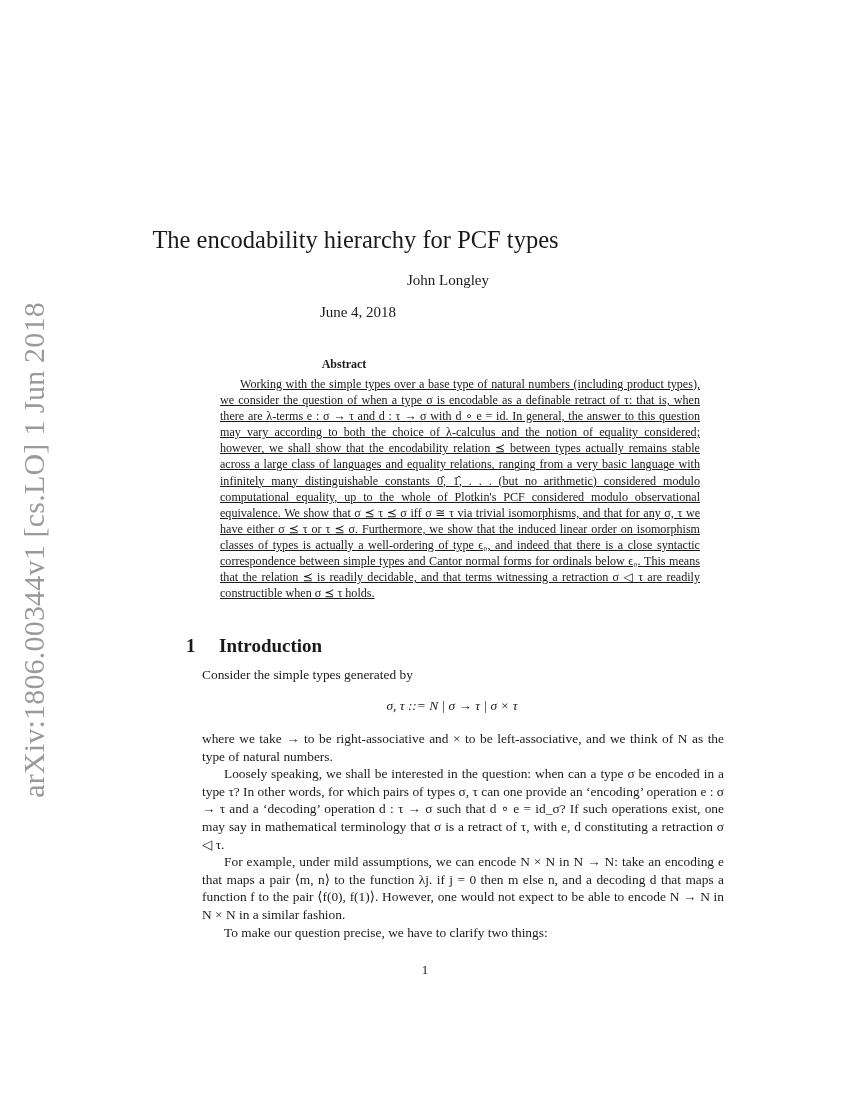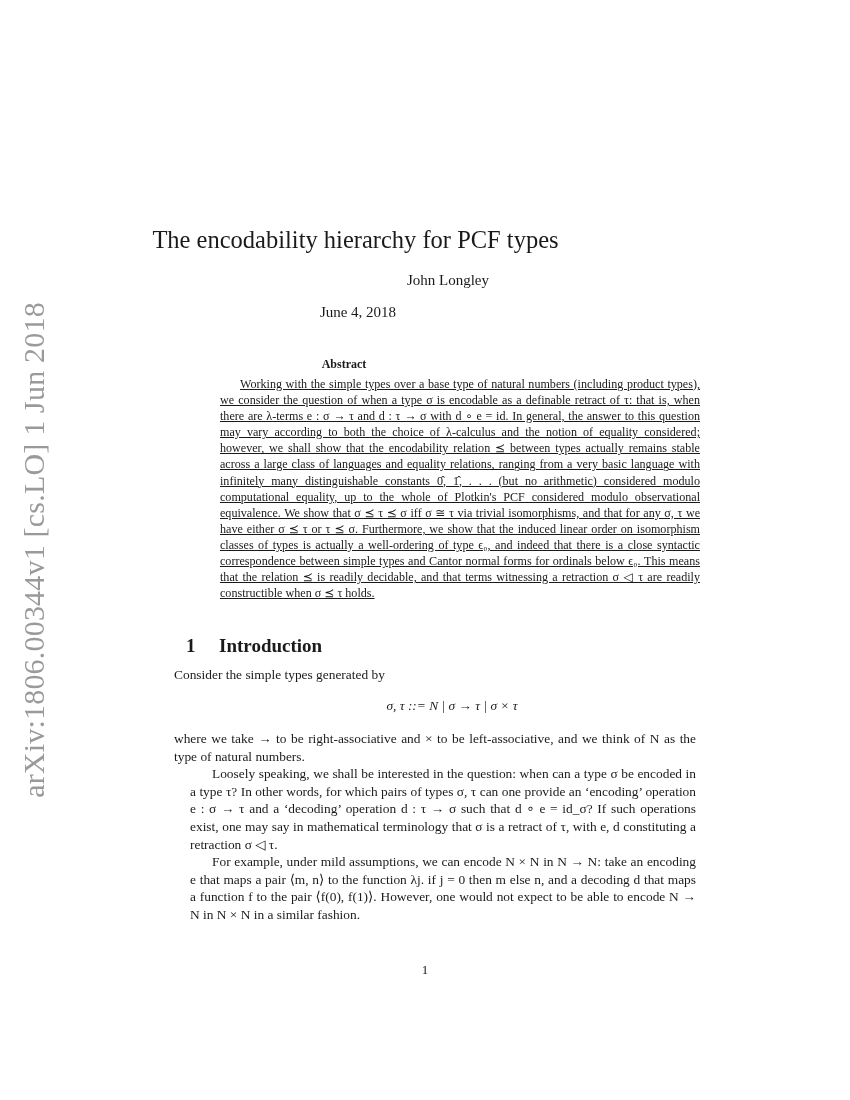--- a/index.html
+++ b/index.html
@@ -16,27 +16,27 @@
   .date { position: absolute; top: 304px; left: 0; width: 716px; text-align: center;
           font-family: "Liberation Serif", serif; font-size: 15px; }
   .abs-h { position: absolute; top: 357px; left: 0; width: 688px; text-align: center;
            font-family: "Liberation Serif", serif; font-weight: bold; font-size: 12px; }
   .abstract { position: absolute; top: 376px; left: 220px; width: 480px;
               font-family: "Liberation Serif", serif; font-size: 12.1px; line-height: 16.1px;
               text-align: justify; text-indent: 20px; text-decoration: underline; }
   .sec { position: absolute; top: 635px; left: 186px; font-family: "Liberation Serif", serif;
          font-weight: bold; font-size: 19px; }
   .sec .num { display: inline-block; width: 33px; }
-  .body { position: absolute; left: 174px; width: 522px; font-family: "Liberation Serif", serif;
+  .body { position: absolute; left: 202px; width: 522px; font-family: "Liberation Serif", serif;
           font-size: 13.4px; line-height: 17.6px; text-align: justify; }
   .p1 { top: 666px; }
   .eq { position: absolute; top: 698px; left: 0; width: 850px; text-align: center;
         font-family: "Liberation Serif", serif; font-size: 13.4px; font-style: italic; padding-left: 27px; }
   .p2 { top: 730px; }
-  .indent { text-indent: 22px; margin-left: 16px; }
+  .indent { text-indent: 22px; }
   .pageno { position: absolute; top: 962px; left: 0; width: 850px; text-align: center;
             font-family: "Liberation Serif", serif; font-size: 13px; }
   p { margin: 0; }
 </style>
 </head>
 <body>
 
 <div class="sidebar">
   <span>arXiv:1806.00344v1  [cs.LO]  1 Jun 2018</span>
 </div>
@@ -52,15 +52,16 @@
   <span class="num">1</span><span>Introduction</span>
 </div>
 
 <p class="body p1">Consider the simple types generated by</p>
 <div class="eq">σ, τ  ::=  N  |  σ → τ  |  σ × τ</div>
 
 <div class="body p2">
   <p>where we take → to be right-associative and × to be left-associative, and we think of N as the type of natural numbers.</p>
   <p class="indent">Loosely speaking, we shall be interested in the question: when can a type σ be encoded in a type τ? In other words, for which pairs of types σ, τ can one provide an ‘encoding’ operation e : σ → τ and a ‘decoding’ operation d : τ → σ such that d ∘ e = id_σ? If such operations exist, one may say in mathematical terminology that σ is a retract of τ, with e, d constituting a retraction σ ◁ τ.</p>
   <p class="indent">For example, under mild assumptions, we can encode N × N in N → N: take an encoding e that maps a pair ⟨m, n⟩ to the function λj. if j = 0 then m else n, and a decoding d that maps a function f to the pair ⟨f(0), f(1)⟩. However, one would not expect to be able to encode N → N in N × N in a similar fashion.</p>
+  <p class="indent">To make our question precise, we have to clarify two things:</p>
 </div>
 
 <div class="pageno">1</div>
 
 </body></html>

